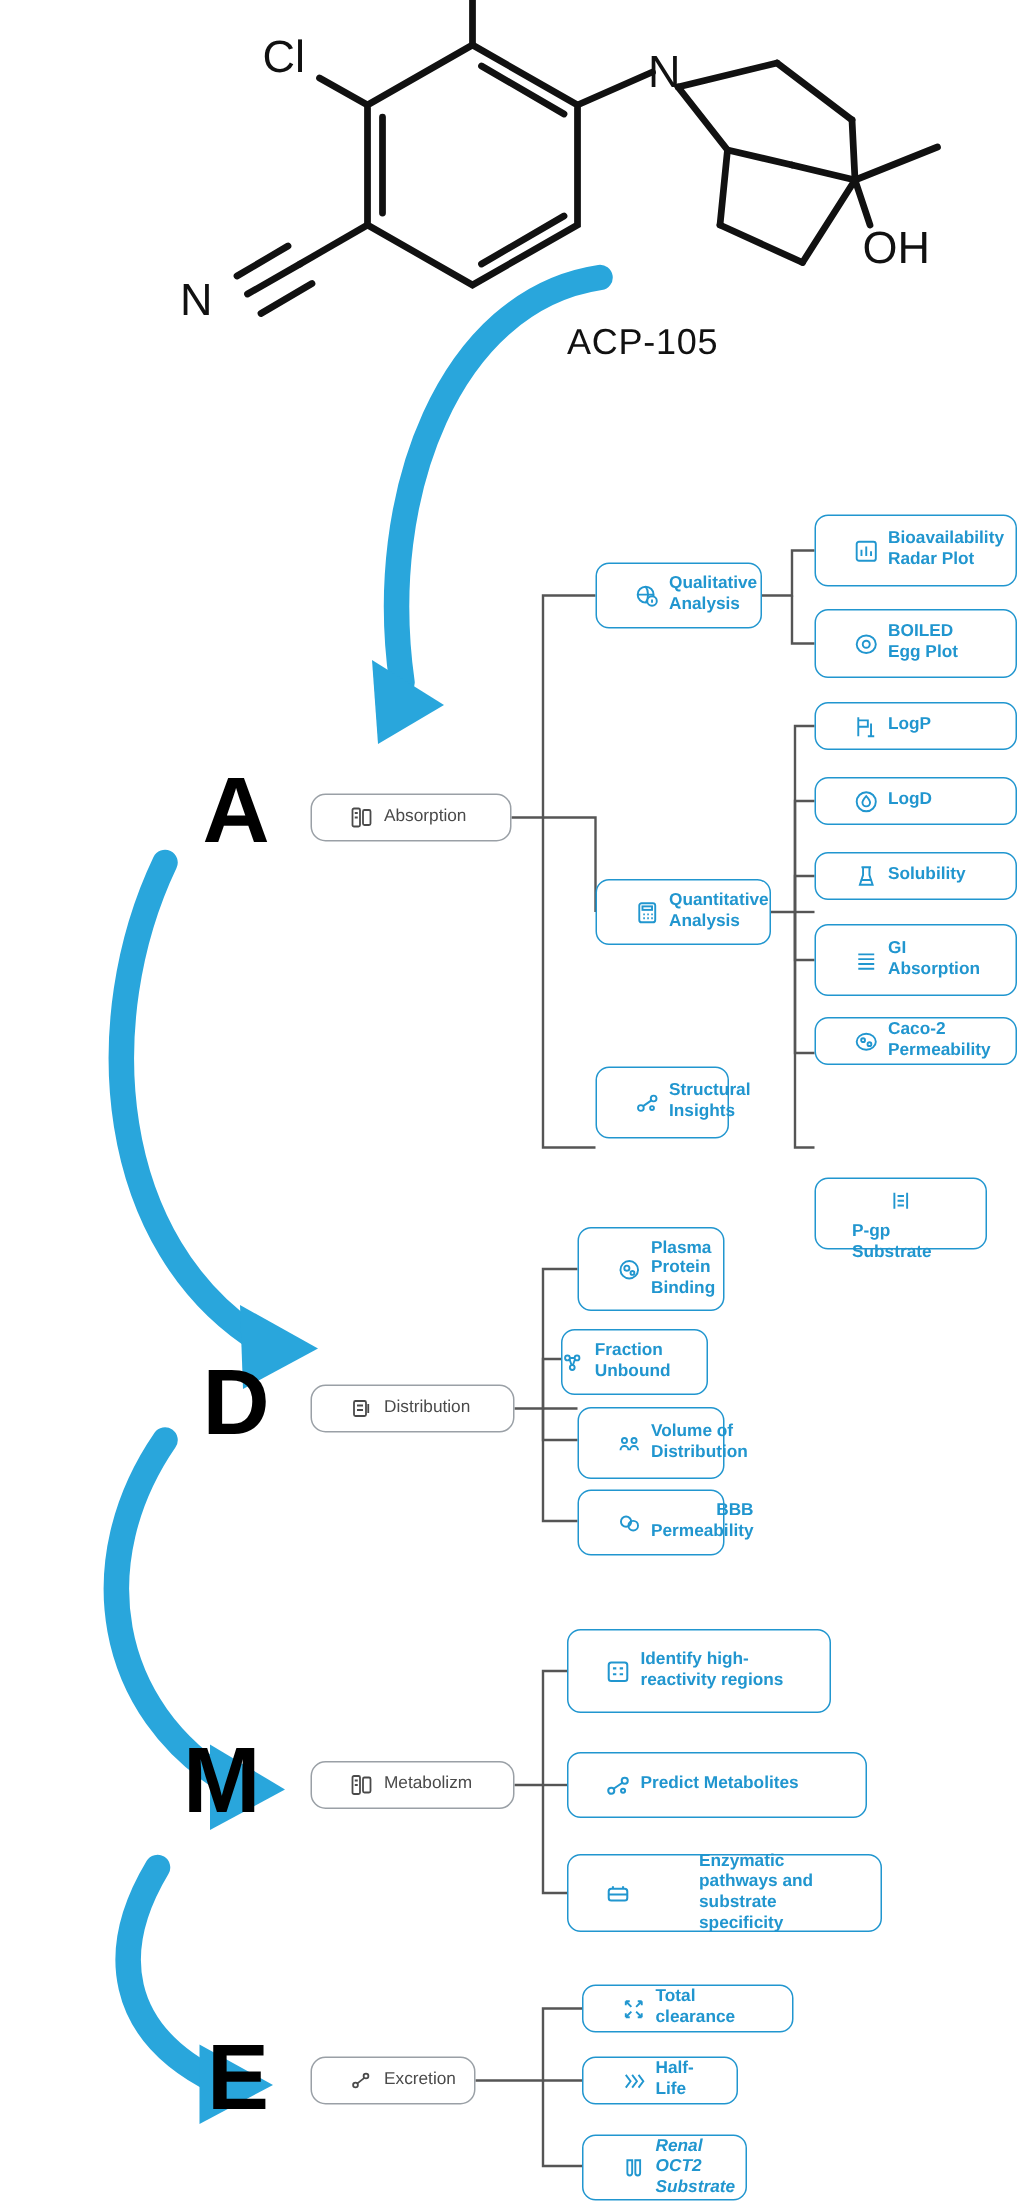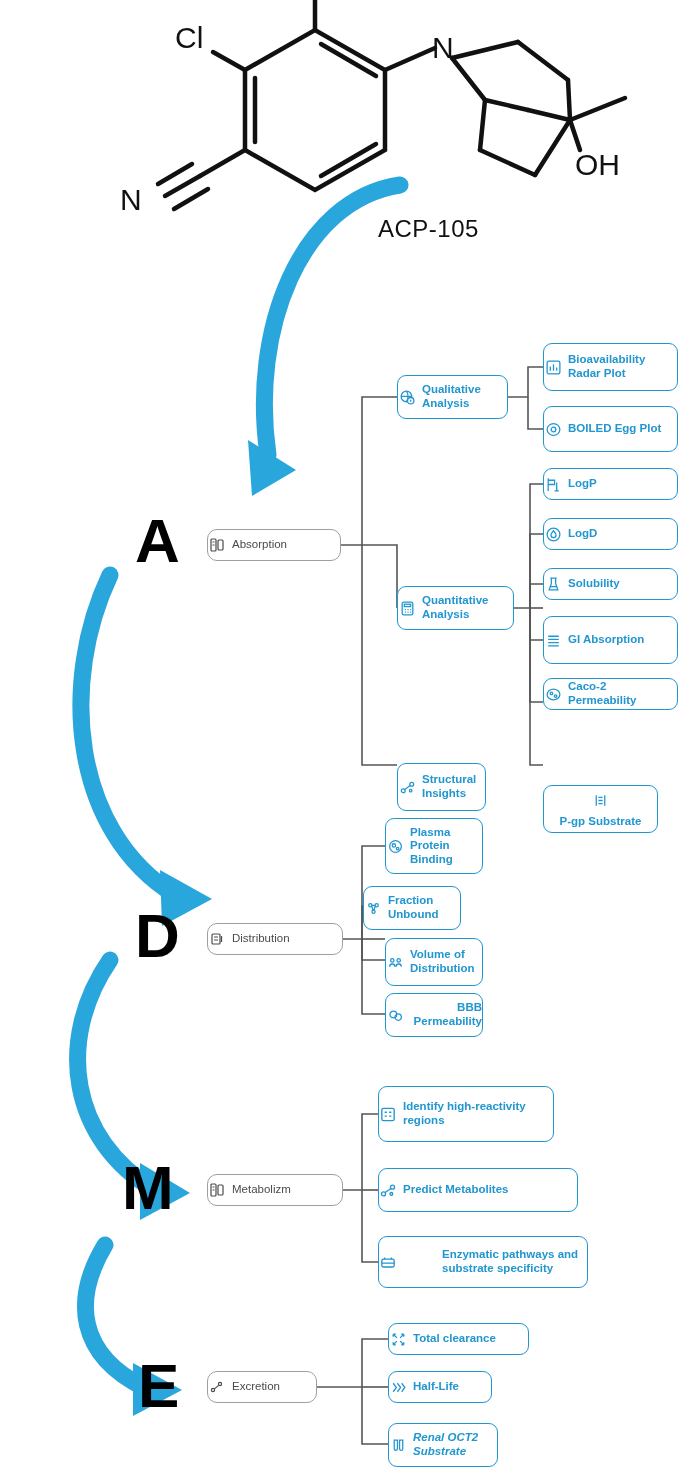--- a/index.html
+++ b/index.html
@@ -11,21 +11,21 @@
   .mol-label{font-size:24px;color:#111;letter-spacing:.5px;}
 
   
   .stage-letter{font-family:"Liberation Sans",sans-serif;font-weight:bold;font-size:62px;color:#000;line-height:1;}
 
   
   .node{
     position:absolute;box-sizing:border-box;
     border:1.6px solid #2196cf;border-radius:9px;background:#fff;
     color:#2196cf;font-size:11.5px;line-height:1.18;font-weight:bold;
-    display:flex;align-items:center;gap:6px;padding:5px 0;
+    display:flex;align-items:center;gap:6px;padding:5px 24px;
   }
   .node.gray{border-color:#9aa0a6;color:#4a4a4a;font-weight:normal;border-radius:10px;}
   .node .ico{flex:0 0 auto;display:inline-flex;align-items:center;justify-content:center;width:18px;height:18px;}
   .node .txt{flex:1 1 auto;}
 
   svg{display:block;}
   .lines{position:absolute;left:0;top:0;width:685px;height:1474px;pointer-events:none;}
 </style>
 </head>
 <body>
@@ -225,21 +225,21 @@
 <div class="node" style="left:543px;top:785px;width:115px;height:48px;flex-direction:column;">
   <span class="ico">
     <svg width="17" height="17" viewBox="0 0 16 16" fill="none" stroke="#2196cf" stroke-width="1.2">
       <path d="M4 3v10M12 3v10"></path>
         <path d="M6 5h4M6 8h4M6 11h4"></path>
     </svg>
   </span>
   <span class="txt">P-gp Substrate</span>
 </div>
 
-<div class="node" style="left:397px;top:763px;width:89px;height:48px;justify-content:space-between;">
+<div class="node" style="left:397px;top:711px;width:89px;height:48px;justify-content:space-between;">
   <span class="ico">
     <svg width="17" height="17" viewBox="0 0 16 16" fill="none" stroke="#2196cf" stroke-width="1.2">
       <circle cx="4" cy="11" r="1.8"></circle>
         <circle cx="12" cy="5" r="1.8"></circle>
         <path d="M5.4 9.8l5.2-3.6"></path>
         <circle cx="11" cy="11" r="1.2"></circle>
     </svg>
   </span>
   <span class="txt">Structural Insights</span>
 </div>
@@ -257,21 +257,21 @@
 <div class="node" style="left:385px;top:818px;width:98px;height:56px;">
   <span class="ico">
     <svg width="17" height="17" viewBox="0 0 16 16" fill="none" stroke="#2196cf" stroke-width="1.2">
       <circle cx="8" cy="8" r="5.5"></circle>
         <circle cx="6.5" cy="7" r="1.6"></circle>
         <circle cx="10" cy="10" r="1.2"></circle>
     </svg>
   </span>
   <span class="txt">Plasma Protein Binding</span>
 </div>
-<div class="node" style="left:363px;top:886px;width:98px;height:44px;">
+<div class="node" style="left:374px;top:886px;width:98px;height:44px;justify-content:flex-end;">
   <span class="ico">
     <svg width="17" height="17" viewBox="0 0 16 16" fill="none" stroke="#2196cf" stroke-width="1.2">
       <circle cx="5" cy="5" r="1.5"></circle>
         <circle cx="11" cy="5" r="1.5"></circle>
         <circle cx="8" cy="11" r="1.5"></circle>
         <path d="M6.3 5.8l1.3 3.8M9.7 5.8L8.4 9.6M6.4 5h3.2"></path>
     </svg>
   </span>
   <span class="txt">Fraction Unbound</span>
 </div>

